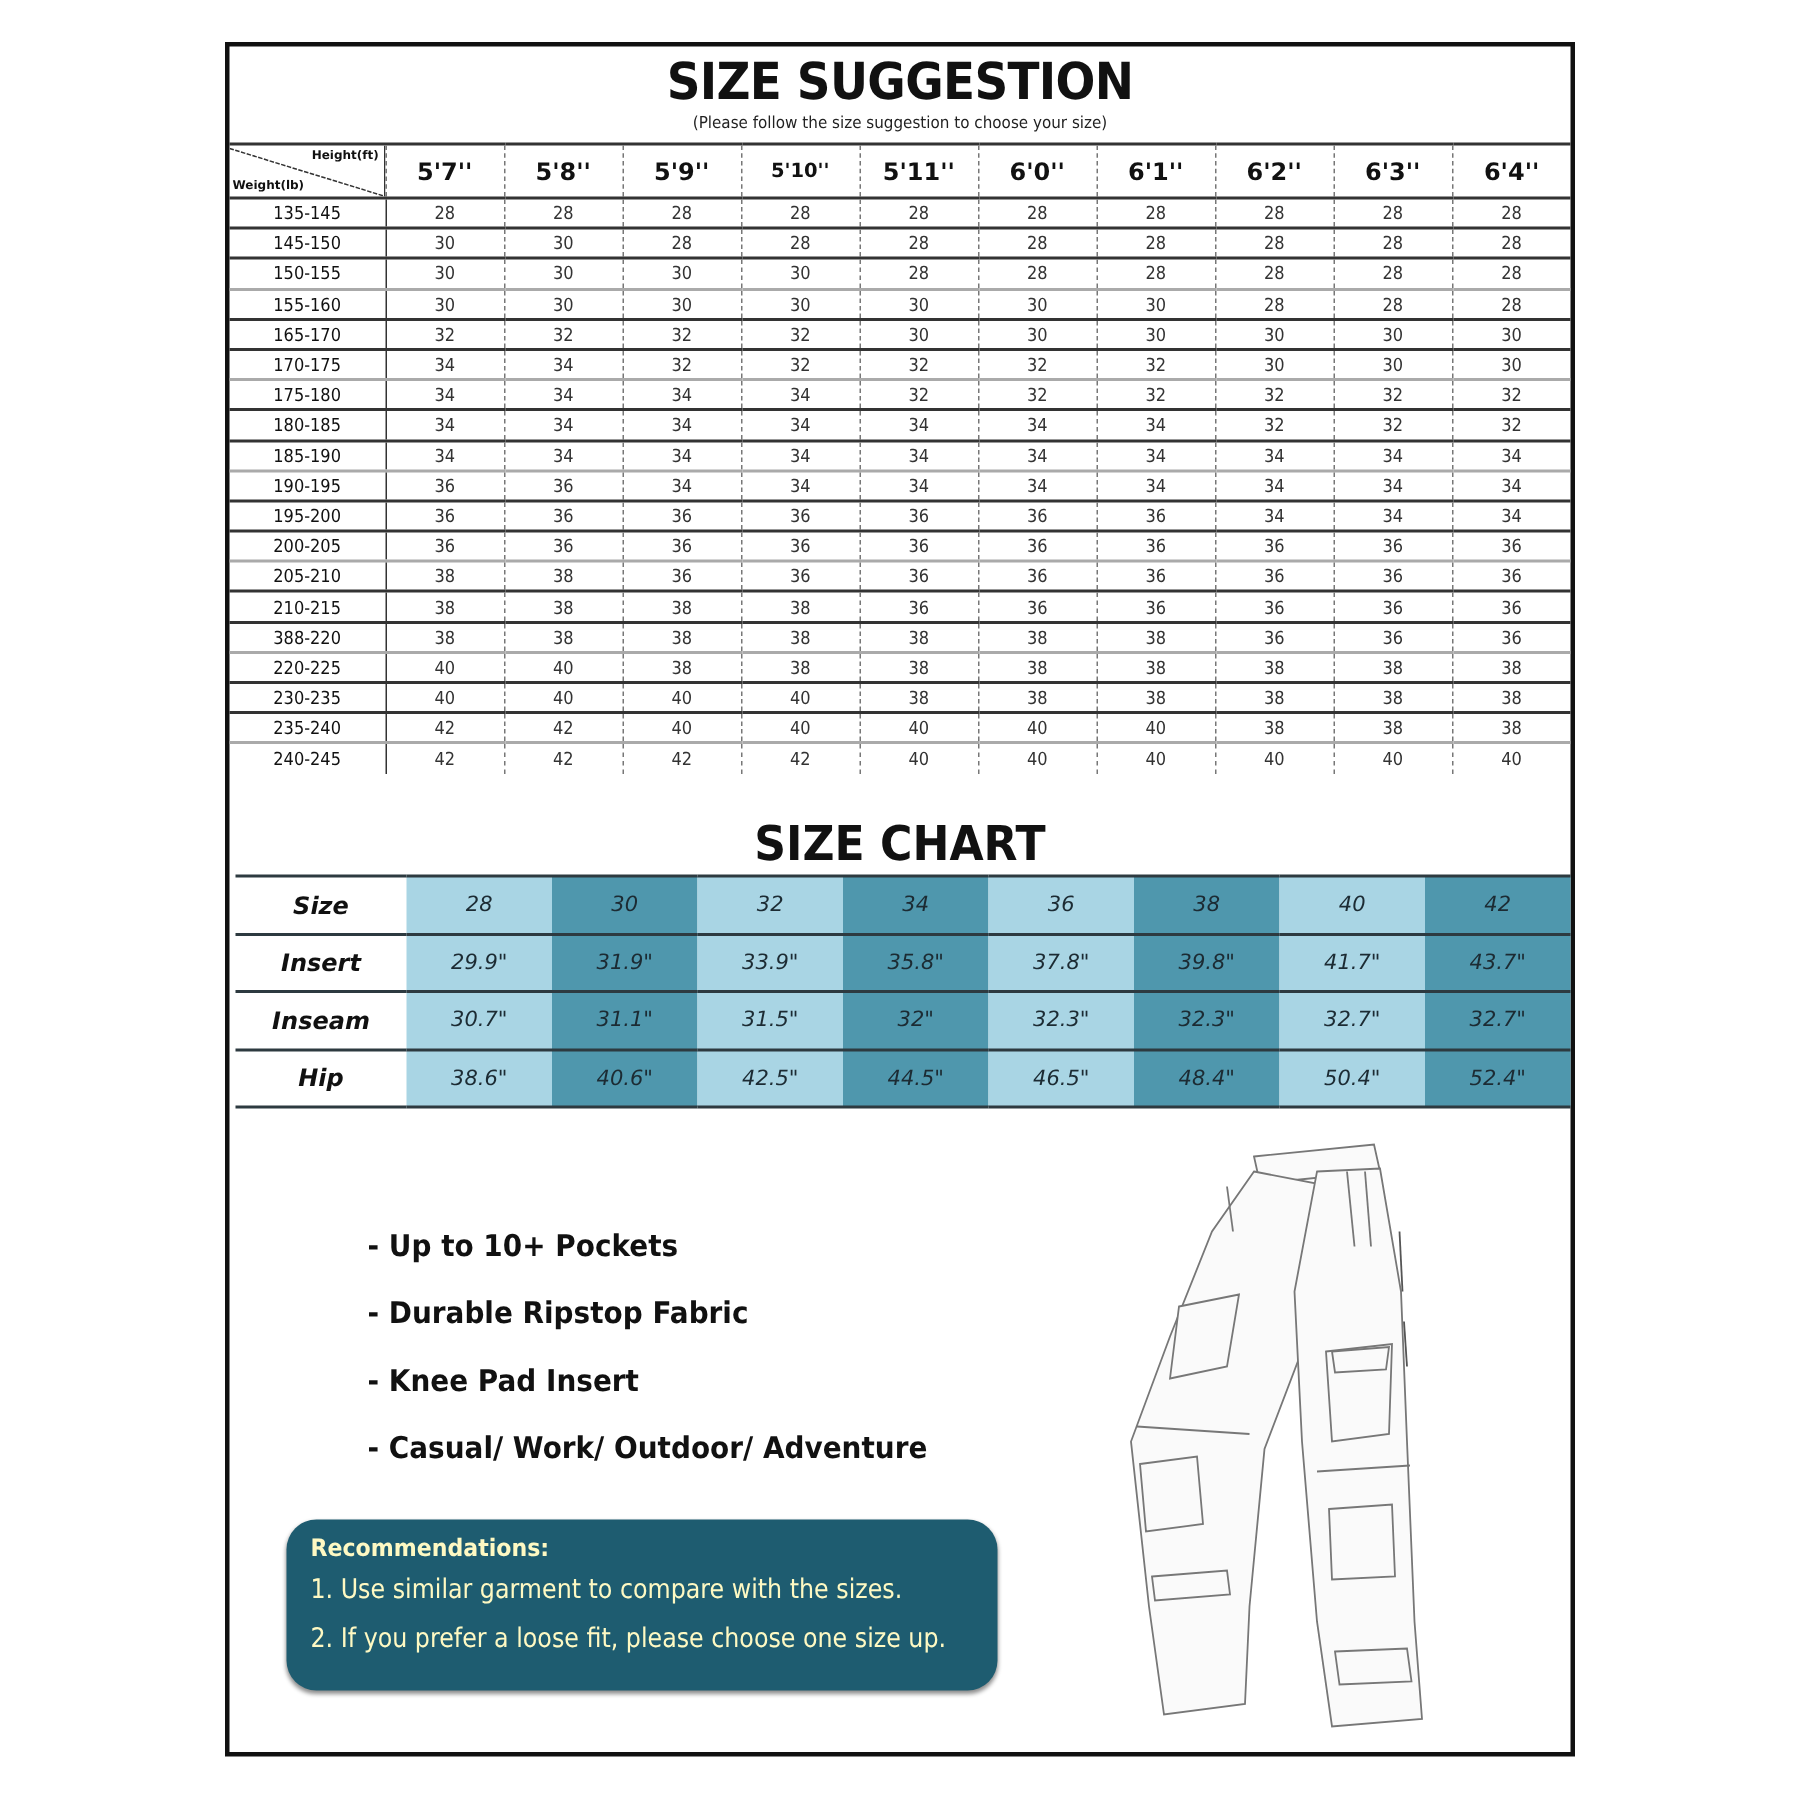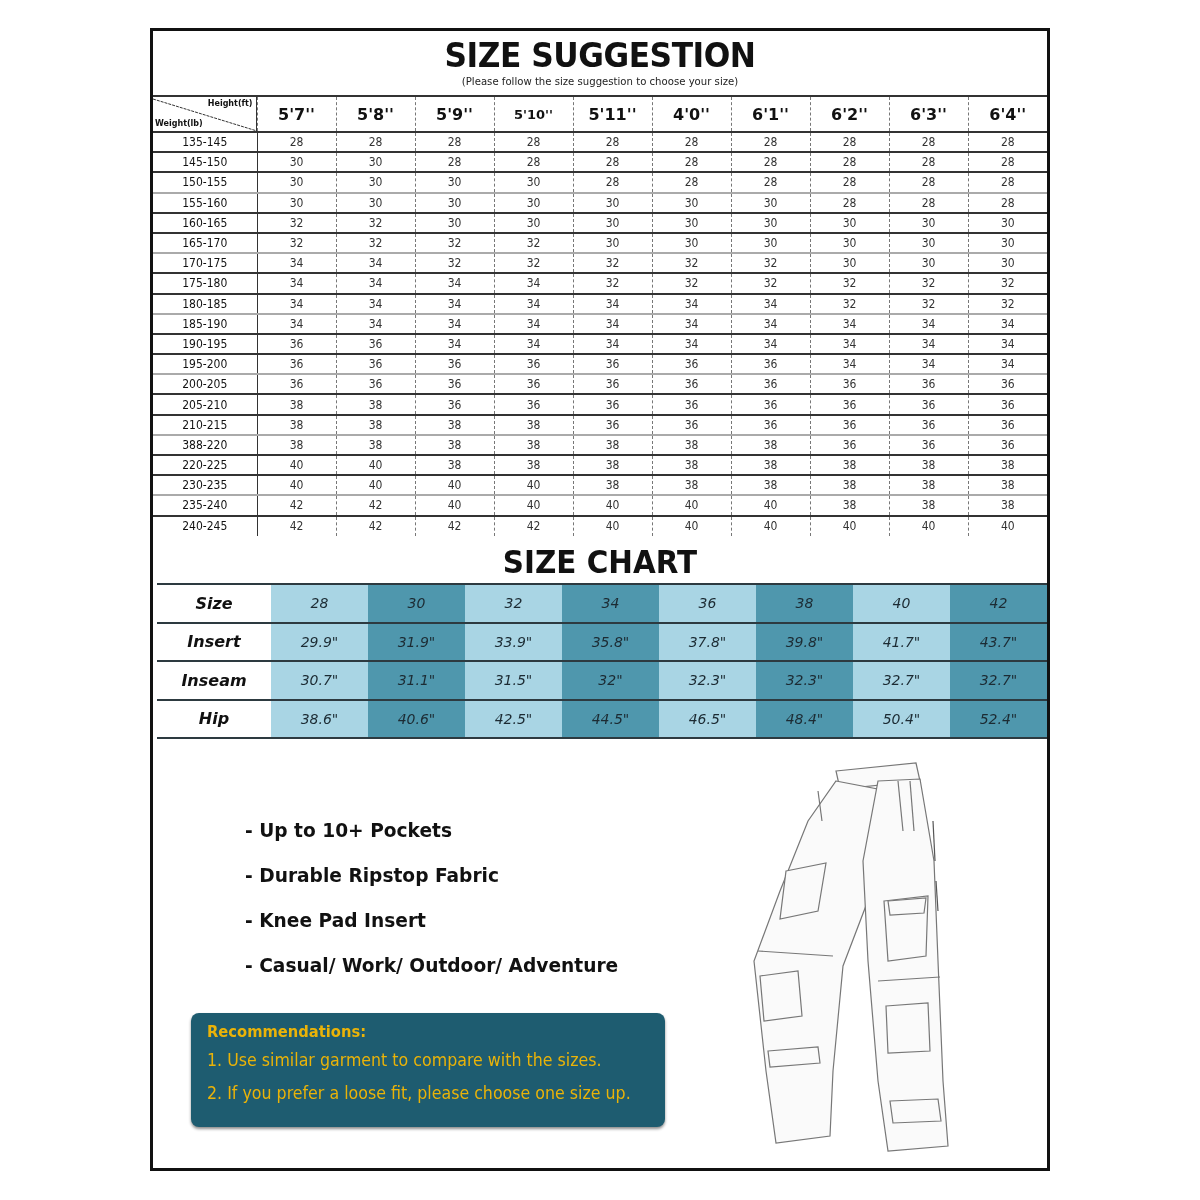--- a/index.html
+++ b/index.html
@@ -66,21 +66,21 @@
     .features {
       position: absolute; left: 92px; top: 784px; list-style: none;
     }
     .features li {
       font-weight: bold; font-size: 20px; height: 45px; line-height: 30px;
       transform: scaleX(0.93); transform-origin: left;
     }
 
     .reco {
       position: absolute; left: 38px; top: 982px; width: 474px; height: 114px;
-      background: #1e5c70; border-radius: 8px; color: #eab308;
+      background: #1e5c70; border-radius: 20px; color: #fef9c3;
       box-shadow: 0 2px 3px rgba(0,0,0,0.45);
       padding: 8px 16px;
     }
     .reco .rtitle { font-weight: bold; font-size: 16px; line-height: 22px; transform: scaleX(0.92); transform-origin: left; }
     .reco .rline { font-size: 18px; line-height: 33px; transform: scaleX(0.88); transform-origin: left; white-space: nowrap; }
 
     .pants { position: absolute; left: 585px; top: 720px; }
   </style>
 </head>
 <body>
@@ -103,21 +103,21 @@
             </svg>
             <span class="h">Height(ft)</span>
             <span class="w">Weight(lb)</span>
           </div>
         </th>
         <th>5'7''</th>
         <th>5'8''</th>
         <th>5'9''</th>
         <th style="font-size:13px">5'10''</th>
         <th>5'11''</th>
-        <th>4'0''</th>
+        <th>6'0''</th>
         <th>6'1''</th>
         <th>6'2''</th>
         <th>6'3''</th>
         <th>6'4''</th>
       </tr>
     </thead>
     <tbody id="sugg-body">
         <tr>
           <td class="wt">135-145</td>
           <td>28</td>
@@ -162,33 +162,20 @@
           <td>30</td>
           <td>30</td>
           <td>30</td>
           <td>30</td>
           <td>30</td>
           <td>30</td>
           <td>30</td>
           <td>28</td>
           <td>28</td>
           <td>28</td>
-        </tr>
-        <tr>
-          <td class="wt">160-165</td>
-          <td>32</td>
-          <td>32</td>
-          <td>30</td>
-          <td>30</td>
-          <td>30</td>
-          <td>30</td>
-          <td>30</td>
-          <td>30</td>
-          <td>30</td>
-          <td>30</td>
         </tr>
         <tr>
           <td class="wt">165-170</td>
           <td>32</td>
           <td>32</td>
           <td>32</td>
           <td>32</td>
           <td>30</td>
           <td>30</td>
           <td>30</td>

